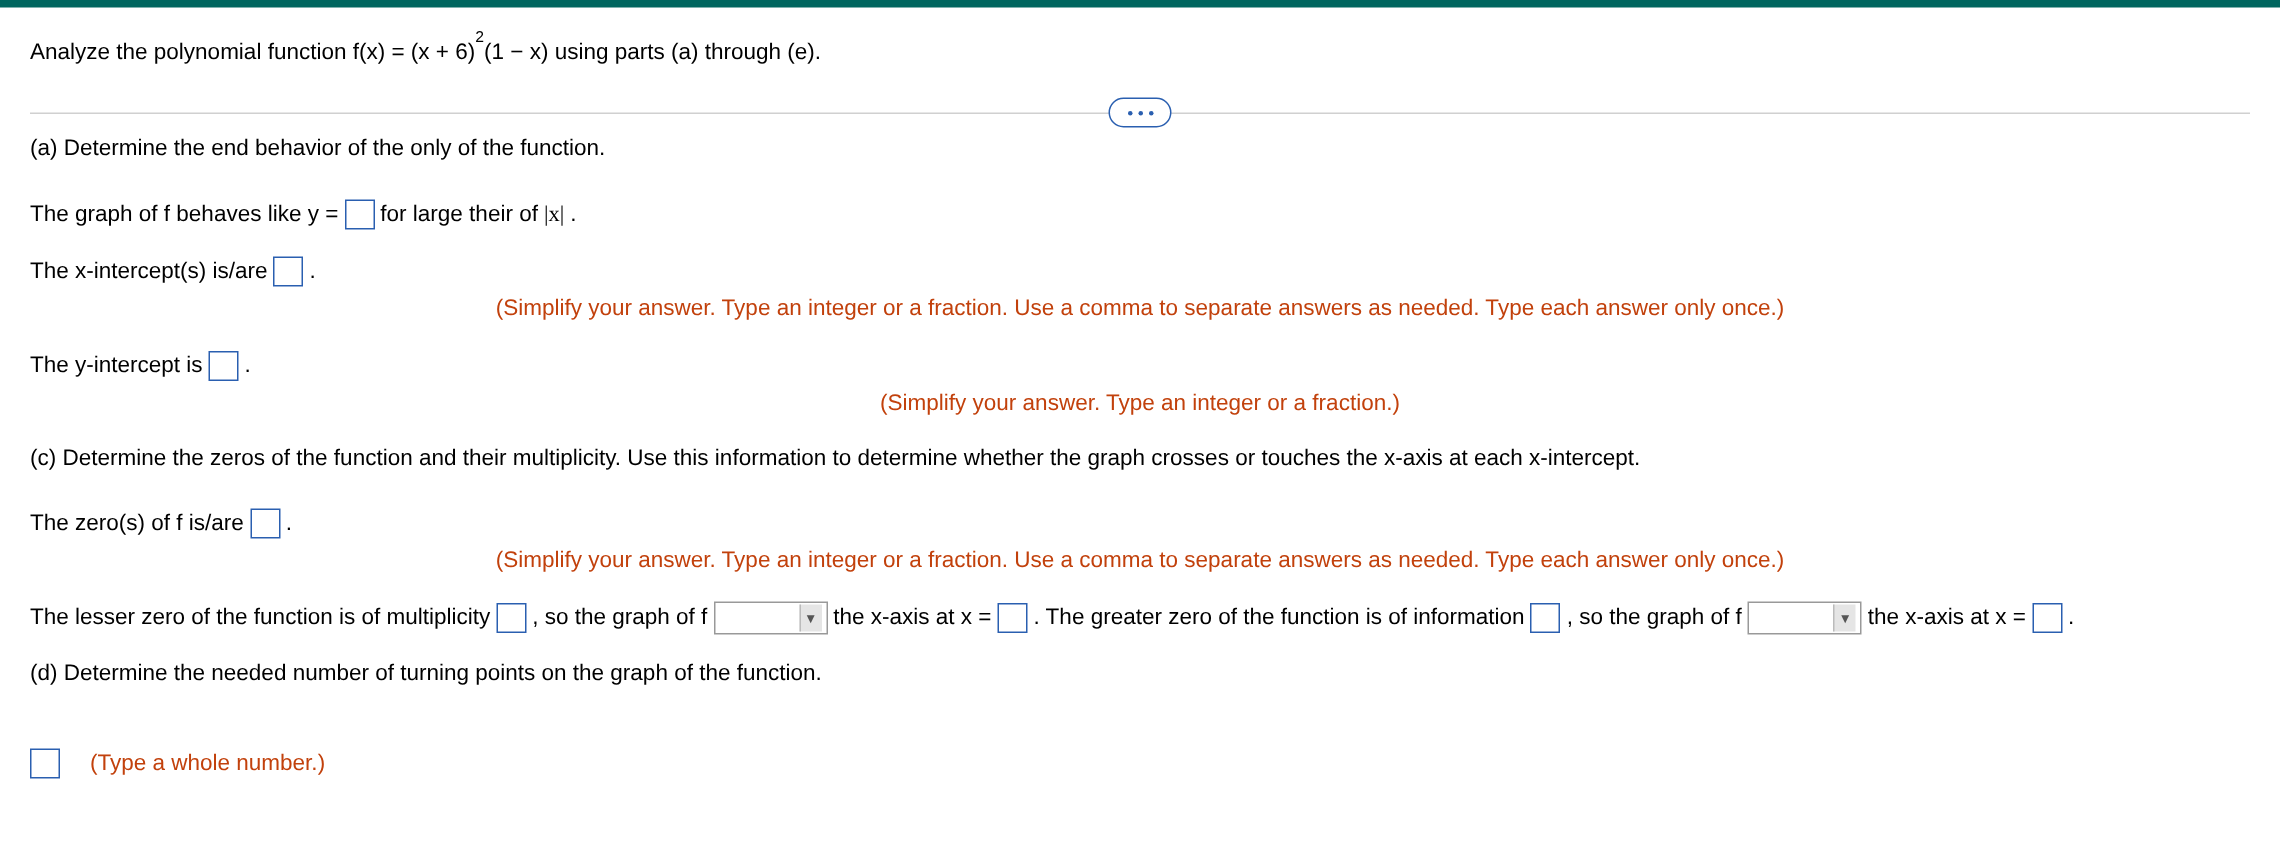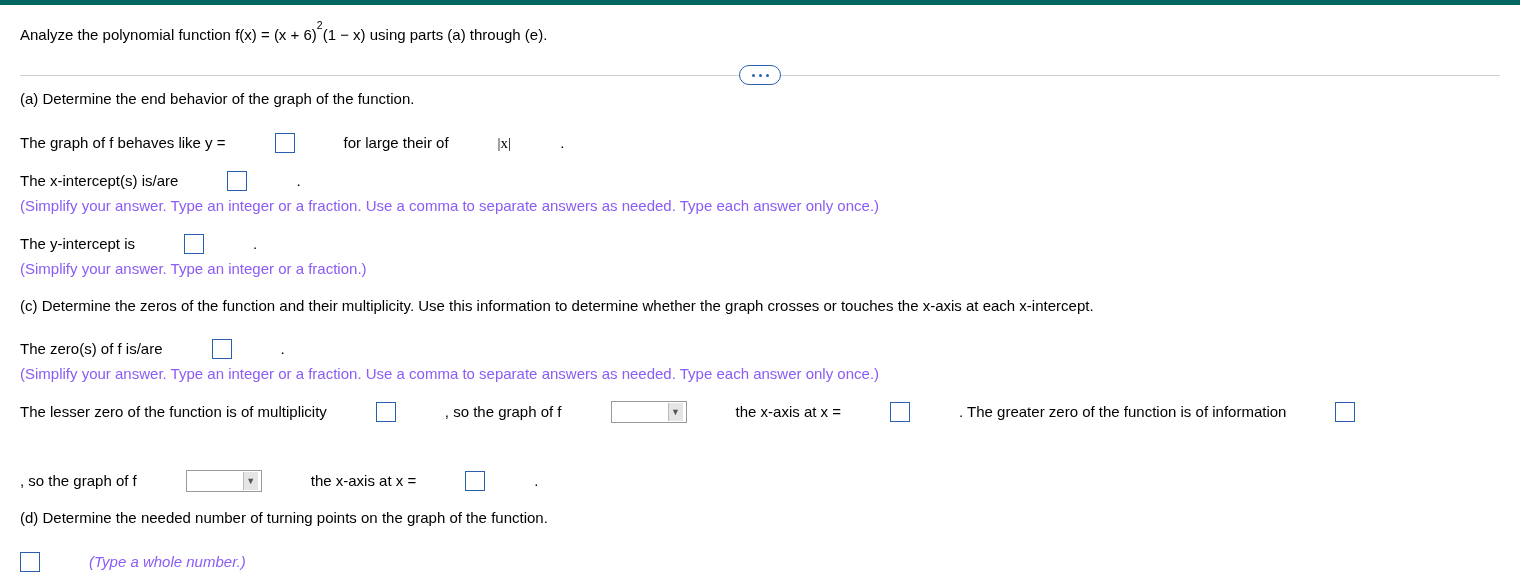--- a/index.html
+++ b/index.html
@@ -6,23 +6,23 @@
     body { font-family: Arial, Helvetica, sans-serif; font-size: 15px; color: #000; background: #fff; width: 1520px; }
     .topbar { height: 5px; background: #00665f; width: 100%; }
     .content { padding: 18px 20px 10px 20px; }
     .question-stem { margin-bottom: 20px; line-height: 1.4; }
     sup { font-size: 0.7em; position: relative; top: -0.5em; }
     .divider-wrap { position: relative; height: 1px; margin: 20px 0 22px 0; }
     .divider-line { border-top: 1px solid #d0d0d0; width: 100%; position: absolute; top: 10px; }
     .ellipsis-btn { position: absolute; left: 50%; transform: translateX(-50%); top: 0; background: #fff; border: 1px solid #2a5fb0; border-radius: 12px; width: 42px; height: 20px; display: flex; align-items: center; justify-content: center; color: #2a5fb0; cursor: pointer; }
     .ellipsis-btn .dot { width: 3px; height: 3px; background: #2a5fb0; border-radius: 50%; margin: 0 2px; }
     .part { margin-bottom: 20px; line-height: 1.5; }
-    .row { margin-bottom: 14px; line-height: 1.6; display: flex; flex-wrap: wrap; align-items: center; gap: 45px; }
+    .row { margin-bottom: 14px; line-height: 1.6; display: flex; flex-wrap: wrap; align-items: center; }
     .row > span, .row > input, .row > select { margin-right: 4px; }
-    .hint { color: #8b5cf6; margin-top: -10px; margin-bottom: 18px; }
+    .hint { color: #c2410c; margin-top: -10px; margin-bottom: 18px; text-align: center; }
     .input-box { width: 20px; height: 20px; border: 1px solid #2a5fb0; background: #fff; padding: 0; text-align: center; font-size: 13px; vertical-align: middle; }
     .select-box { width: 76px; height: 22px; border: 1px solid #999; background: #fff; font-size: 13px; vertical-align: middle; appearance: none; -webkit-appearance: none; position: relative; padding-left: 4px; }
     .select-wrap { position: relative; display: inline-flex; align-items: center; margin-right: 4px; }
     .select-wrap::after { content: "▼"; position: absolute; right: 4px; top: 50%; transform: translateY(-50%); font-size: 9px; color: #555; pointer-events: none; background: #e5e5e5; width: 14px; height: 18px; display: flex; align-items: center; justify-content: center; border-left: 1px solid #bbb; }
     .abs { font-family: 'Times New Roman', serif; }
   </style>
 </head>
 <body>
 
 <div class="topbar"></div>
@@ -35,21 +35,21 @@
 
   <div class="divider-wrap">
     <div class="divider-line"></div>
     <div class="ellipsis-btn">
       <span class="dot"></span>
       <span class="dot"></span>
       <span class="dot"></span>
     </div>
   </div>
 
-  <div class="part">(a) Determine the end behavior of the graph of the function.</div>
+  <div class="part">(a) Determine the end behavior of the only of the function.</div>
   <div class="row">
     <span>The graph of f behaves like y =</span>
     <input class="input-box" style="">
     <span>for large their of</span>
     <span class="abs">|x|</span>
       <span>.</span>
   </div>
 
   <div class="row">
     <span>The x-intercept(s) is/are</span>
@@ -89,16 +89,16 @@
         <select class="select-box"><option></option></select>
       </span>
     <span>the x-axis at x =</span>
     <input class="input-box" style="">
     <span>.</span>
   </div>
 
   <div class="part">(d) Determine the needed number of turning points on the graph of the function.</div>
   <div class="row">
     <input class="input-box" style="">
-    <span class="hint" style="margin:0;font-style:italic;">(Type a whole number.)</span>
+    <span class="hint" style="margin:16px;">(Type a whole number.)</span>
   </div>
 
 </div>
 
 </body></html>

